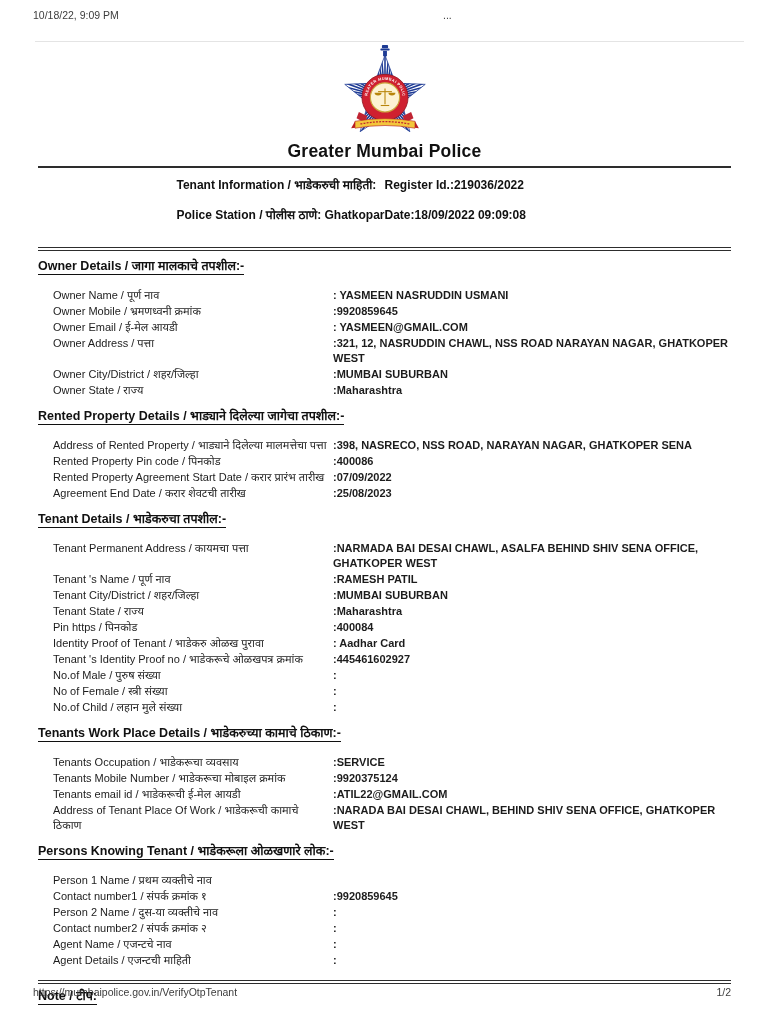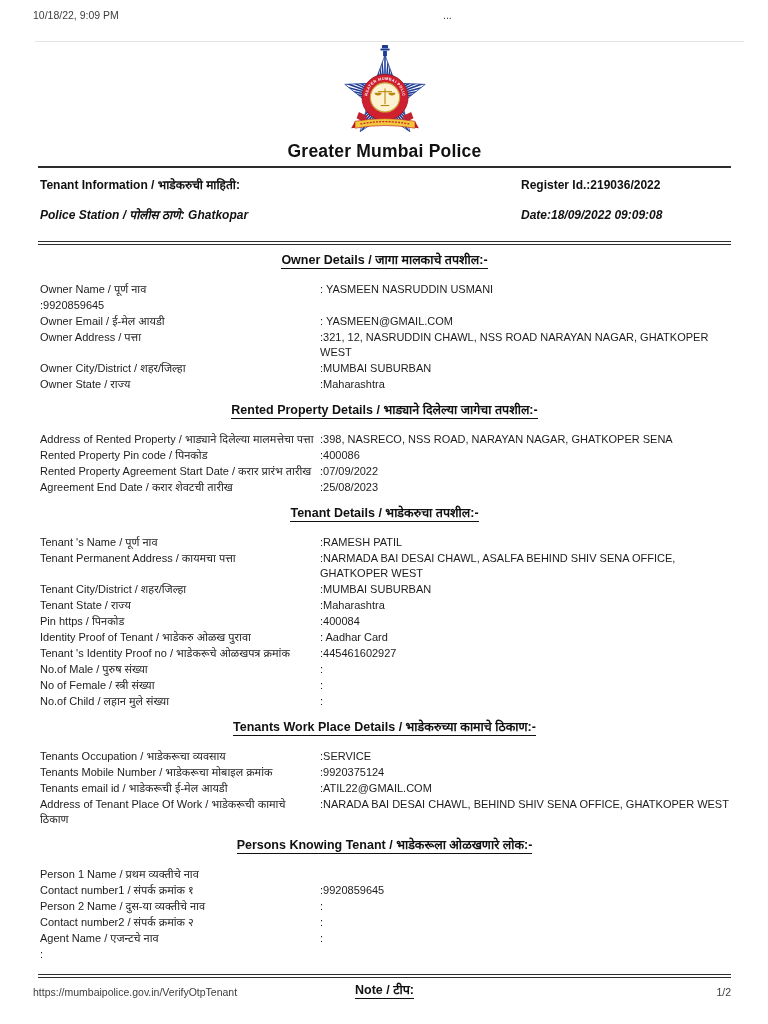--- a/index.html
+++ b/index.html
@@ -13,31 +13,31 @@
   .chrome-topline{position:absolute;top:41px;left:35px;right:24px;border-top:1px solid #e4e4e4;}
 
   .main{padding:45px 37px 0 38px;}
 
   .logo-wrap{text-align:center;}
   .badge{width:100px;height:91px;}
 
   .org-title{text-align:center;font-size:17.5px;font-weight:bold;letter-spacing:.2px;margin-top:2px;line-height:19px;}
 
   .info-block{margin-top:5px;border-top:2px solid #2d2d2d;border-bottom:4px double #2d2d2d;
-              padding:10px 2px 10px 2px;display:flex;justify-content:space-between;}
+              padding:10px 2px 10px 2px;display:flex;justify-content:center;}
   .info-row{font-weight:bold;font-size:12px;line-height:15px;margin-bottom:15px;}
-  .info-row:last-child{margin-bottom:8px;font-style:italic;}
+  .info-row:last-child{margin-bottom:14px;}
   .info-right{width:208px;}
 
-  .sec-title{margin:7px 0 0 0;font-size:12.5px;font-weight:bold;line-height:16px;text-align:center;}
+  .sec-title{margin:7px 0 0 0;font-size:12.5px;font-weight:bold;line-height:16px;}
   .sec-title .u{border-bottom:1.5px solid #101010;padding-bottom:1px;}
-  .sec-rows{margin-top:14px;margin-bottom:10px;padding-left:2px;}
+  .sec-rows{margin-top:14px;margin-bottom:10px;padding-left:2px;margin-left:13px;}
   .frow{display:flex;font-size:11px;line-height:15px;margin-bottom:1px;}
   .lbl{flex:0 0 274px;padding-right:6px;color:#1c1c1c;}
-  .val{flex:1;color:#1c1c1c;}
+  .val{flex:1;color:#1c1c1c;font-weight:bold;}
 
   .note-block{margin-top:12px;border-top:4px double #2d2d2d;padding-top:4px;}
   .note-block .sec-title{margin:0;}
 
   .footer{position:absolute;top:986px;left:33px;right:37px;display:flex;justify-content:space-between;
           font-size:10.5px;color:#3d3d3d;}
 </style>
 </head>
 <body>
 
@@ -178,20 +178,21 @@
       </div>
     </div>
 
     <div class="sec-title"><span class="u">Owner Details / जागा मालकाचे तपशील:-</span></div>
     <div class="sec-rows">
       <div class="frow">
           <div class="lbl">Owner Name / पूर्ण नाव</div>
           <div class="val">: YASMEEN NASRUDDIN USMANI</div>
         </div>
       <div class="frow">
+          <div class="lbl">Owner Mobile / भ्रमणध्वनी क्रमांक</div>
           <div class="val">:9920859645</div>
         </div>
       <div class="frow">
           <div class="lbl">Owner Email / ई-मेल आयडी</div>
           <div class="val">: YASMEEN@GMAIL.COM</div>
         </div>
       <div class="frow">
           <div class="lbl">Owner Address / पत्ता</div>
           <div class="val">:321, 12, NASRUDDIN CHAWL, NSS ROAD NARAYAN NAGAR, GHATKOPER WEST</div>
         </div>
@@ -221,28 +222,28 @@
         </div>
       <div class="frow">
           <div class="lbl">Agreement End Date / करार शेवटची तारीख</div>
           <div class="val">:25/08/2023</div>
         </div>
     </div>
 
     <div class="sec-title"><span class="u">Tenant Details / भाडेकरुचा तपशील:-</span></div>
     <div class="sec-rows">
       <div class="frow">
+          <div class="lbl">Tenant Permanent Address / कायमचा पत्ता</div>
+          <div class="val">:NARMADA BAI DESAI CHAWL, ASALFA BEHIND SHIV SENA OFFICE, GHATKOPER WEST</div>
+        </div>
+      <div class="frow">
           <div class="lbl">Tenant 's Name / पूर्ण नाव</div>
           <div class="val">:RAMESH PATIL</div>
         </div>
       <div class="frow">
-          <div class="lbl">Tenant Permanent Address / कायमचा पत्ता</div>
-          <div class="val">:NARMADA BAI DESAI CHAWL, ASALFA BEHIND SHIV SENA OFFICE, GHATKOPER WEST</div>
-        </div>
-      <div class="frow">
           <div class="lbl">Tenant City/District / शहर/जिल्हा</div>
           <div class="val">:MUMBAI SUBURBAN</div>
         </div>
       <div class="frow">
           <div class="lbl">Tenant State / राज्य</div>
           <div class="val">:Maharashtra</div>
         </div>
       <div class="frow">
           <div class="lbl">Pin https / पिनकोड</div>
           <div class="val">:400084</div>
@@ -304,20 +305,21 @@
         </div>
       <div class="frow">
           <div class="lbl">Contact number2 / संपर्क क्रमांक २</div>
           <div class="val">:</div>
         </div>
       <div class="frow">
           <div class="lbl">Agent Name / एजन्टचे नाव</div>
           <div class="val">:</div>
         </div>
       <div class="frow">
+          <div class="lbl">Agent Details / एजन्टची माहिती</div>
           <div class="val">:</div>
         </div>
     </div>
 
     <div class="note-block">
       <div class="sec-title"><span class="u">Note / टीप:</span></div>
     </div>
 
   </div>
 

